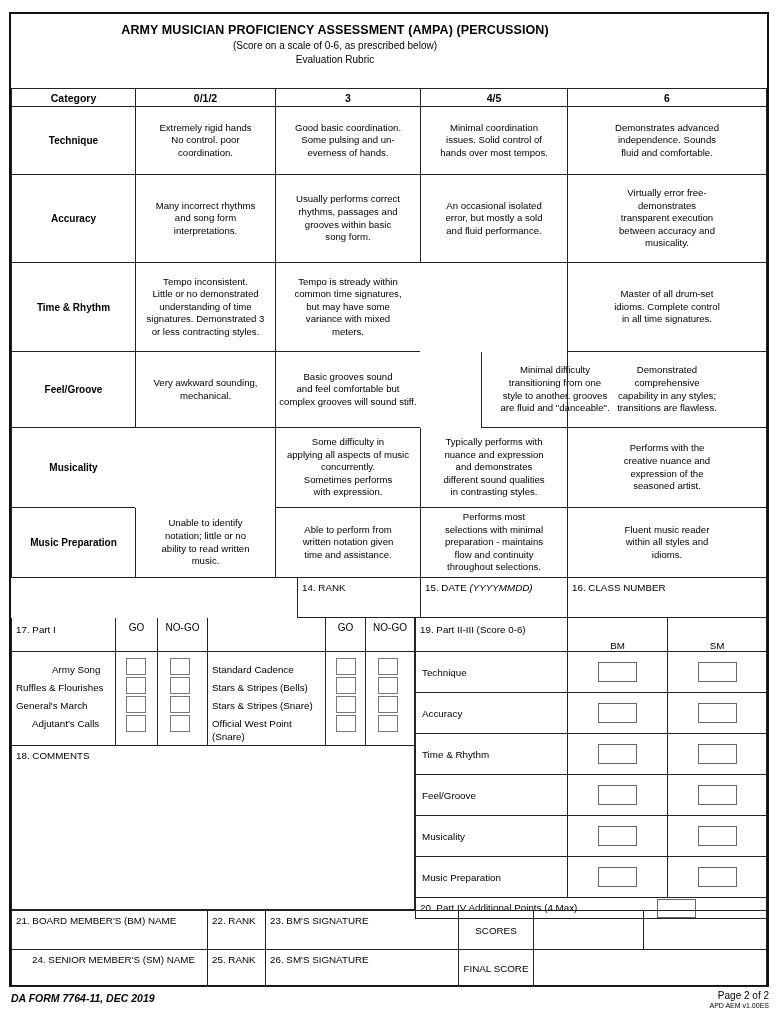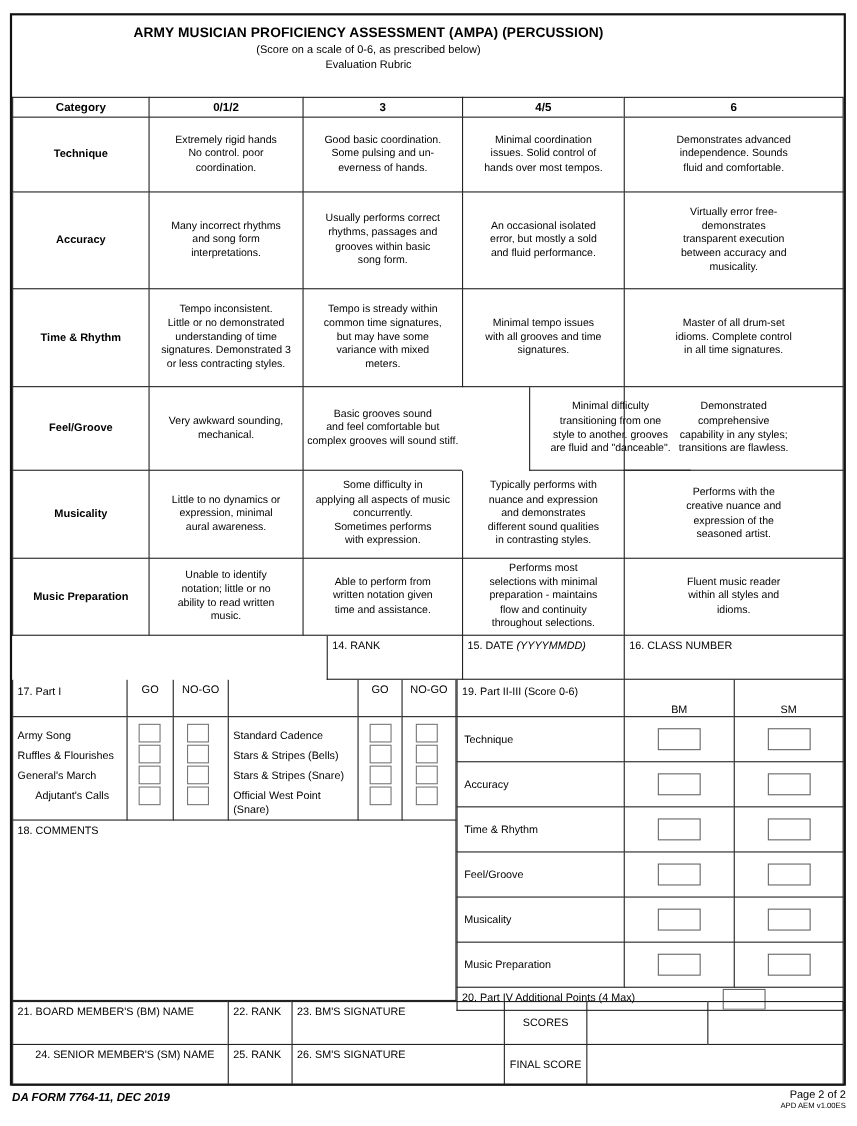--- a/index.html
+++ b/index.html
@@ -280,25 +280,20 @@
 signatures.  Demonstrated 3
 or less contracting styles.</div>
     </div>
   <div class="cell bb bl" style="left:275px; top:263px; width:145px; height:89px;">
     <div class="rubric-txt">Tempo is stready within
 common time signatures,
 but may have some
 variance with mixed
 meters.</div>
     </div>
-  <div class="cell bb bl" style="left:420px; top:263px; width:147px; height:89px;">
-    <div class="rubric-txt">Minimal tempo issues
-with all grooves and time
-signatures.</div>
-    </div>
   <div class="cell bb bl br" style="left:567px; top:263px; width:200px; height:89px;">
     <div class="rubric-txt">Master of all drum-set
 idioms.  Complete control
 in all time signatures.</div>
     </div>
 
   <div class="cell bb bl" style="left:11px;  top:352px; width:124px; height:76px;">
     <div class="rubric-cat">Feel/Groove</div>
     </div>
   <div class="cell bb bl" style="left:135px; top:352px; width:140px; height:76px;">
@@ -318,25 +313,20 @@
     </div>
   <div class="cell bb bl br" style="left:567px; top:352px; width:200px; height:76px;">
     <div class="rubric-txt">Demonstrated
 comprehensive
 capability in any styles;
 transitions are flawless.</div>
     </div>
 
   <div class="cell bb bl" style="left:11px;  top:428px; width:124px; height:80px;">
     <div class="rubric-cat">Musicality</div>
-    </div>
-  <div class="cell bb bl" style="left:135px; top:428px; width:140px; height:80px;">
-    <div class="rubric-txt">Little to no dynamics or
-expression, minimal
-aural awareness.</div>
     </div>
   <div class="cell bb bl" style="left:275px; top:428px; width:145px; height:80px;">
     <div class="rubric-txt clip">Some difficulty in
 applying all aspects of music
 concurrently.
 Sometimes performs
 with expression.</div>
     </div>
   <div class="cell bb bl" style="left:420px; top:428px; width:147px; height:80px;">
     <div class="rubric-txt">Typically performs with
@@ -400,21 +390,21 @@
   </div>
   <div class="cell bb bl" style="left:207px; top:618px; width:118px; height:34px;"></div>
   <div class="cell bb bl" style="left:325px; top:618px; width:40px; height:34px;">
     <div class="go-head">GO</div>
   </div>
   <div class="cell bb bl br" style="left:365px; top:618px; width:50px; height:34px;">
     <div class="go-head">NO-GO</div>
   </div>
 
   <div class="cell bb bl" style="left:11px;  top:652px; width:104px; height:94px;">
-    <div class="item-label" style="margin-top:11px;">Army Song</div>
+    <div class="item-label" style="margin-top:11px;margin-left:36px;">Army Song</div>
     <div class="item-label" style="margin-top:5px;">Ruffles &amp; Flourishes</div>
     <div class="item-label" style="margin-top:5px;">General's March</div>
     <div class="item-label" style="margin-top:5px;margin-left:16px;">Adjutant's Calls</div>
   </div>
   <div class="cell bb bl" style="left:115px; top:652px; width:42px; height:94px;">
     <div class="chk" style="left:10px; top:6px;"></div>
     <div class="chk" style="left:10px; top:25px;"></div>
     <div class="chk" style="left:10px; top:44px;"></div>
     <div class="chk" style="left:10px; top:63px;"></div>
   </div>

